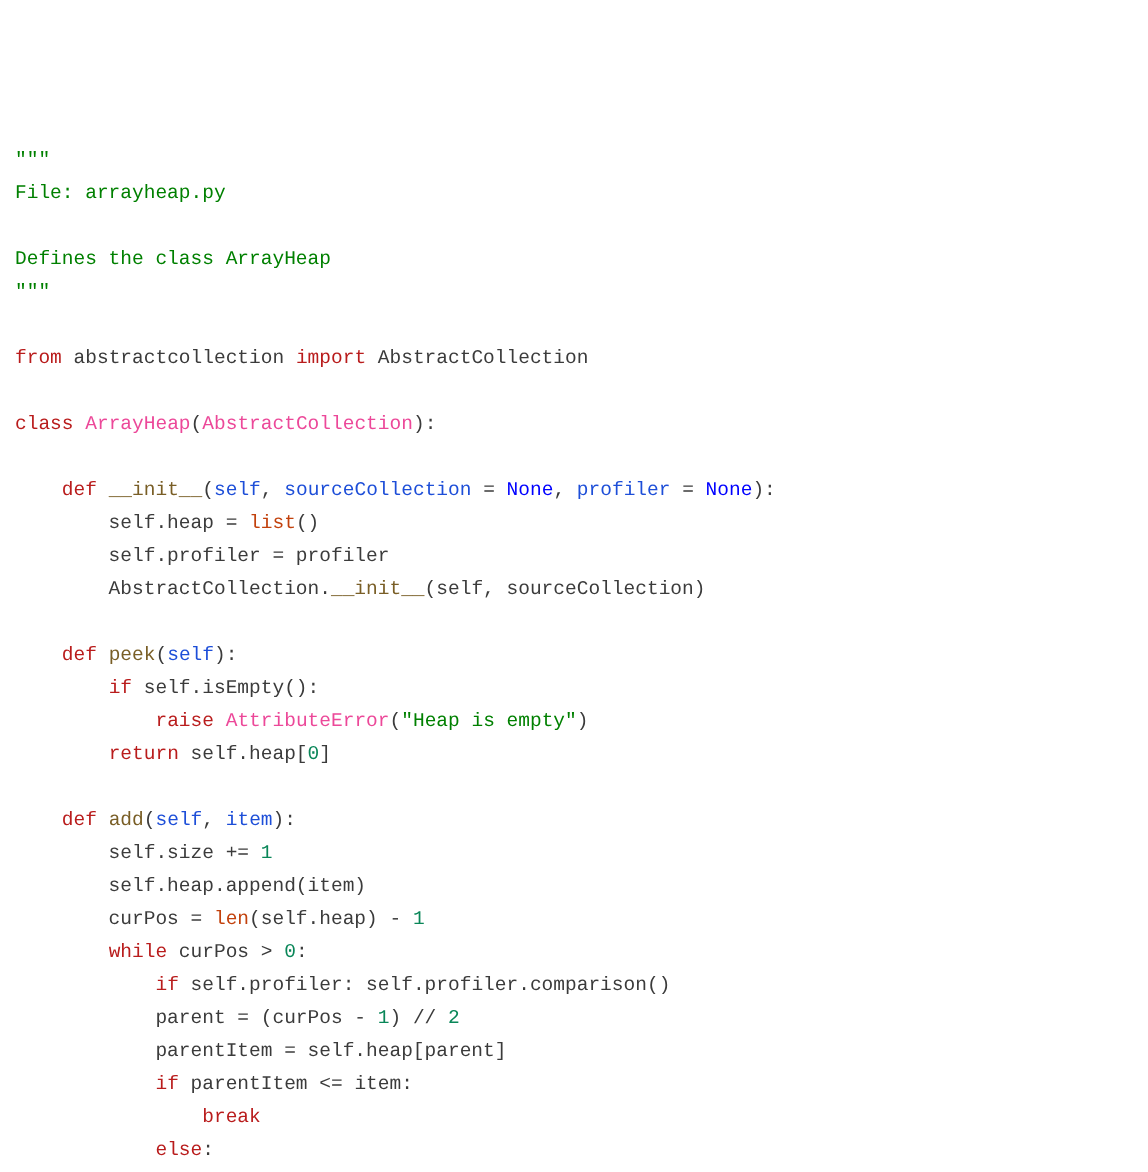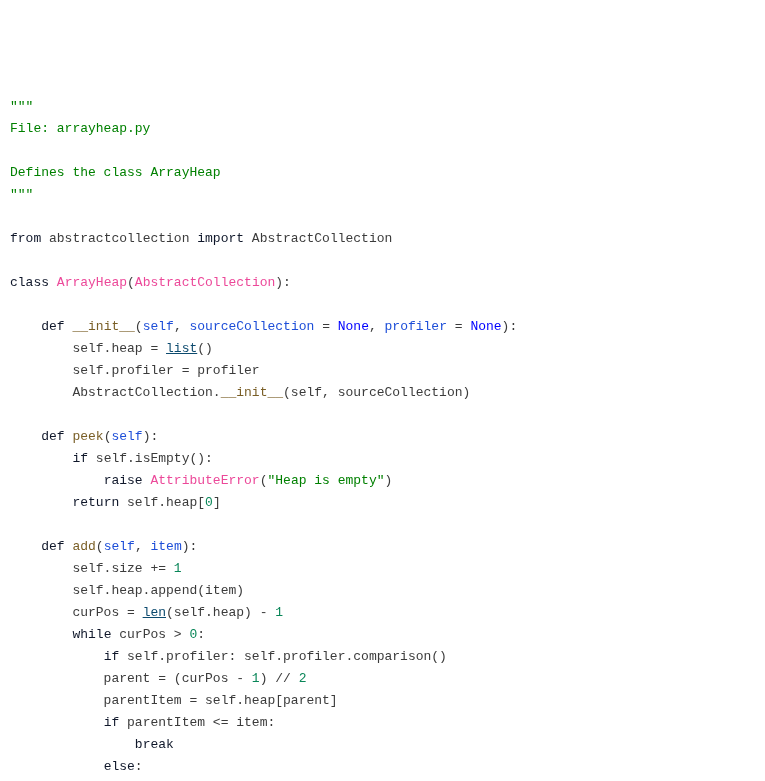--- a/index.html
+++ b/index.html
@@ -7,26 +7,26 @@
     padding: 8px 10px;
     font-family: Consolas, 'Courier New', monospace;
     font-size: 13px;
     line-height: 22px;
     background: #ffffff;
     color: #3b3b3b;
     white-space: pre;
   }
   .line { white-space: pre; }
   .str, .docstring { color: #008000; }
-  .kw { color: #0f172a; }
+  .kw { color: #b91c1c; }
   .cls { color: #ec4899; }
   .fn, .dunder { color: #795e26; }
   .prm { color: #1d4ed8; }
   .const { color: #0000ff; }
-  .builtin { color: #0c4a6e; text-decoration: underline; }
+  .builtin { color: #c2410c; }
   .num { color: #098658; }
 </style>
 </head>
 <body>
 
 
 
 <div id="code"><div class="line"><span class="docstring">"""</span></div><div class="line"><span class="docstring">File: arrayheap.py</span></div><div class="line">&nbsp;</div><div class="line"><span class="docstring">Defines the class ArrayHeap</span></div><div class="line"><span class="docstring">"""</span></div><div class="line">&nbsp;</div><div class="line"><span class="kw">from</span><span> abstractcollection </span><span class="kw">import</span><span> AbstractCollection</span></div><div class="line">&nbsp;</div><div class="line"><span class="kw">class</span><span> </span><span class="cls">ArrayHeap</span><span>(</span><span class="cls">AbstractCollection</span><span>):</span></div><div class="line">&nbsp;</div><div class="line"><span>    </span><span class="kw">def</span><span> </span><span class="dunder">__init__</span><span>(</span><span class="prm">self</span><span>, </span><span class="prm">sourceCollection</span><span> = </span><span class="const">None</span><span>, </span><span class="prm">profiler</span><span> = </span><span class="const">None</span><span>):</span></div><div class="line"><span>        self.heap = </span><span class="builtin">list</span><span>()</span></div><div class="line"><span>        self.profiler = profiler</span></div><div class="line"><span>        AbstractCollection.</span><span class="dunder">__init__</span><span>(self, sourceCollection)</span></div><div class="line">&nbsp;</div><div class="line"><span>    </span><span class="kw">def</span><span> </span><span class="fn">peek</span><span>(</span><span class="prm">self</span><span>):</span></div><div class="line"><span>        </span><span class="kw">if</span><span> self.isEmpty():</span></div><div class="line"><span>            </span><span class="kw">raise</span><span> </span><span class="cls">AttributeError</span><span>(</span><span class="str">"Heap is empty"</span><span>)</span></div><div class="line"><span>        </span><span class="kw">return</span><span> self.heap[</span><span class="num">0</span><span>]</span></div><div class="line">&nbsp;</div><div class="line"><span>    </span><span class="kw">def</span><span> </span><span class="fn">add</span><span>(</span><span class="prm">self</span><span>, </span><span class="prm">item</span><span>):</span></div><div class="line"><span>        self.size += </span><span class="num">1</span></div><div class="line"><span>        self.heap.append(item)</span></div><div class="line"><span>        curPos = </span><span class="builtin">len</span><span>(self.heap) - </span><span class="num">1</span></div><div class="line"><span>        </span><span class="kw">while</span><span> curPos &gt; </span><span class="num">0</span><span>:</span></div><div class="line"><span>            </span><span class="kw">if</span><span> self.profiler: self.profiler.comparison()</span></div><div class="line"><span>            parent = (curPos - </span><span class="num">1</span><span>) // </span><span class="num">2</span></div><div class="line"><span>            parentItem = self.heap[parent]</span></div><div class="line"><span>            </span><span class="kw">if</span><span> parentItem &lt;= item:</span></div><div class="line"><span>                </span><span class="kw">break</span></div><div class="line"><span>            </span><span class="kw">else</span><span>:</span></div><div class="line"></div></div>
 
 

